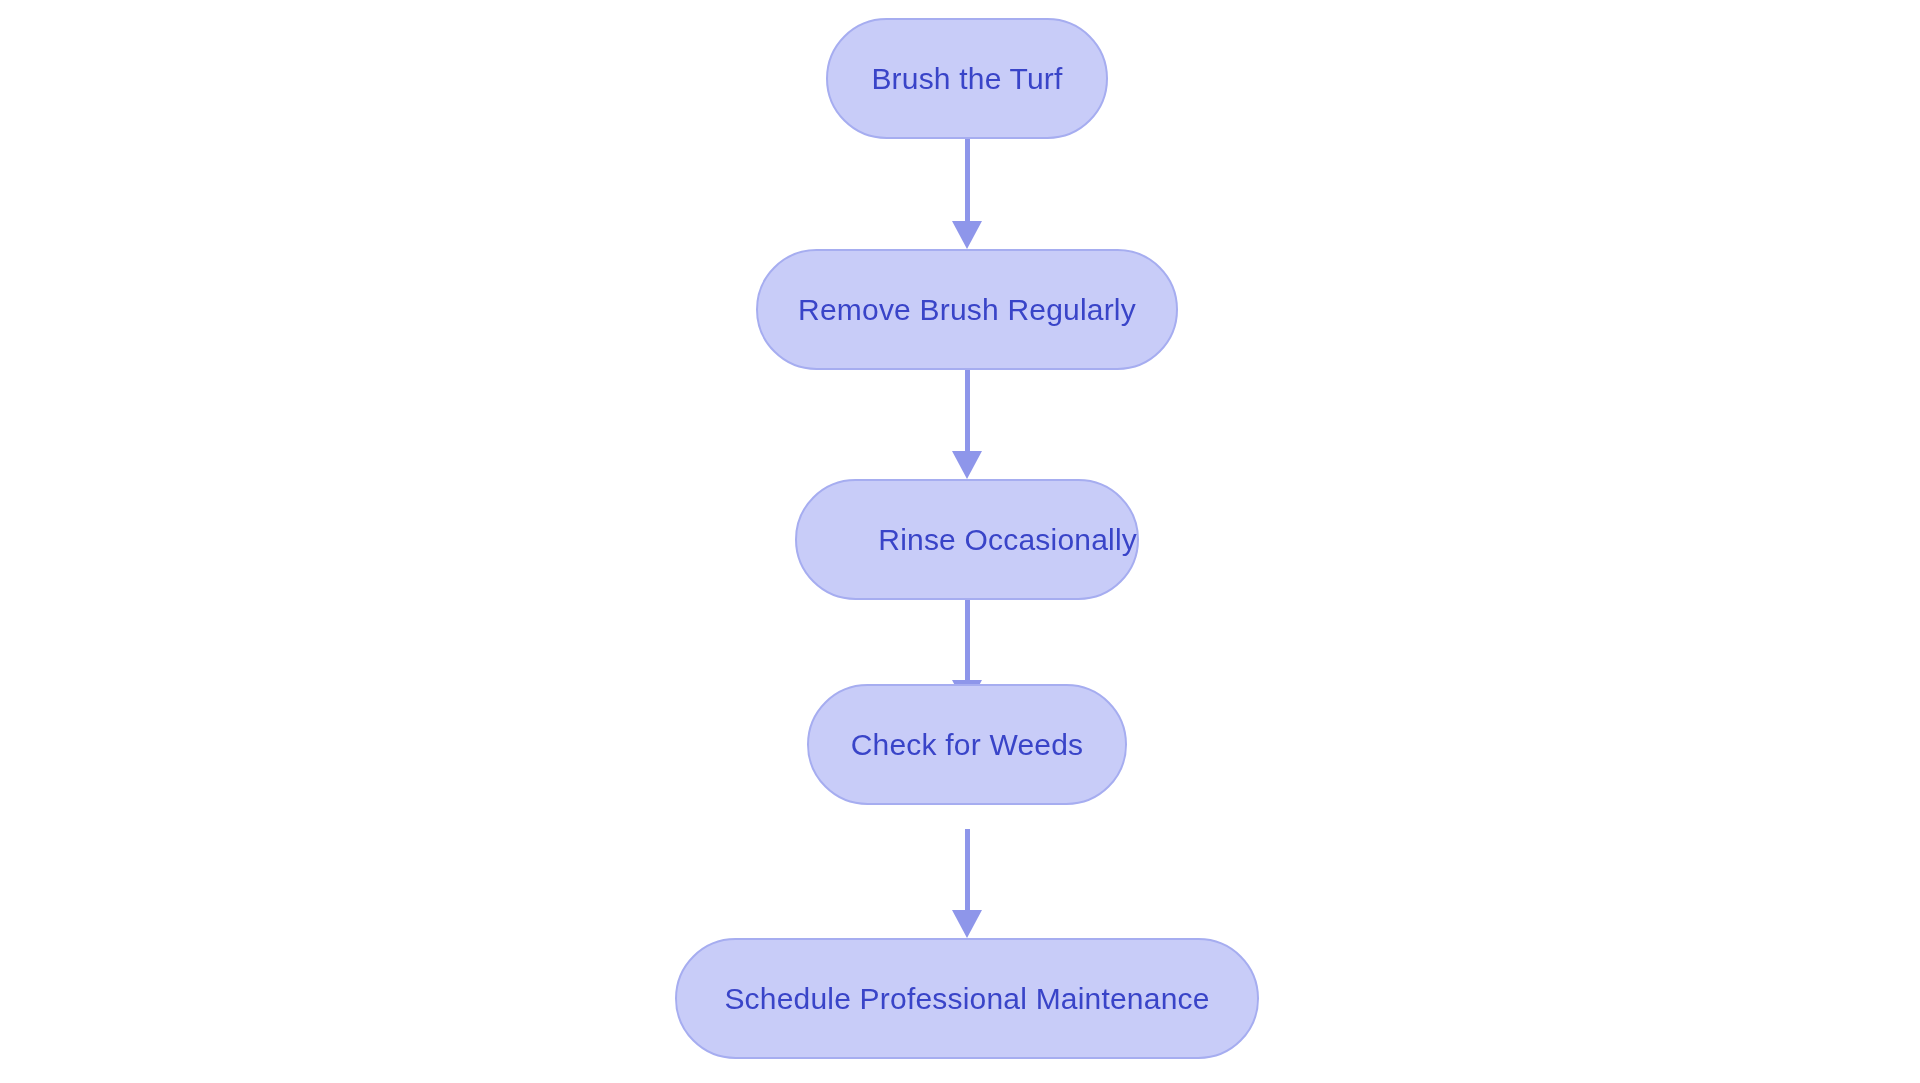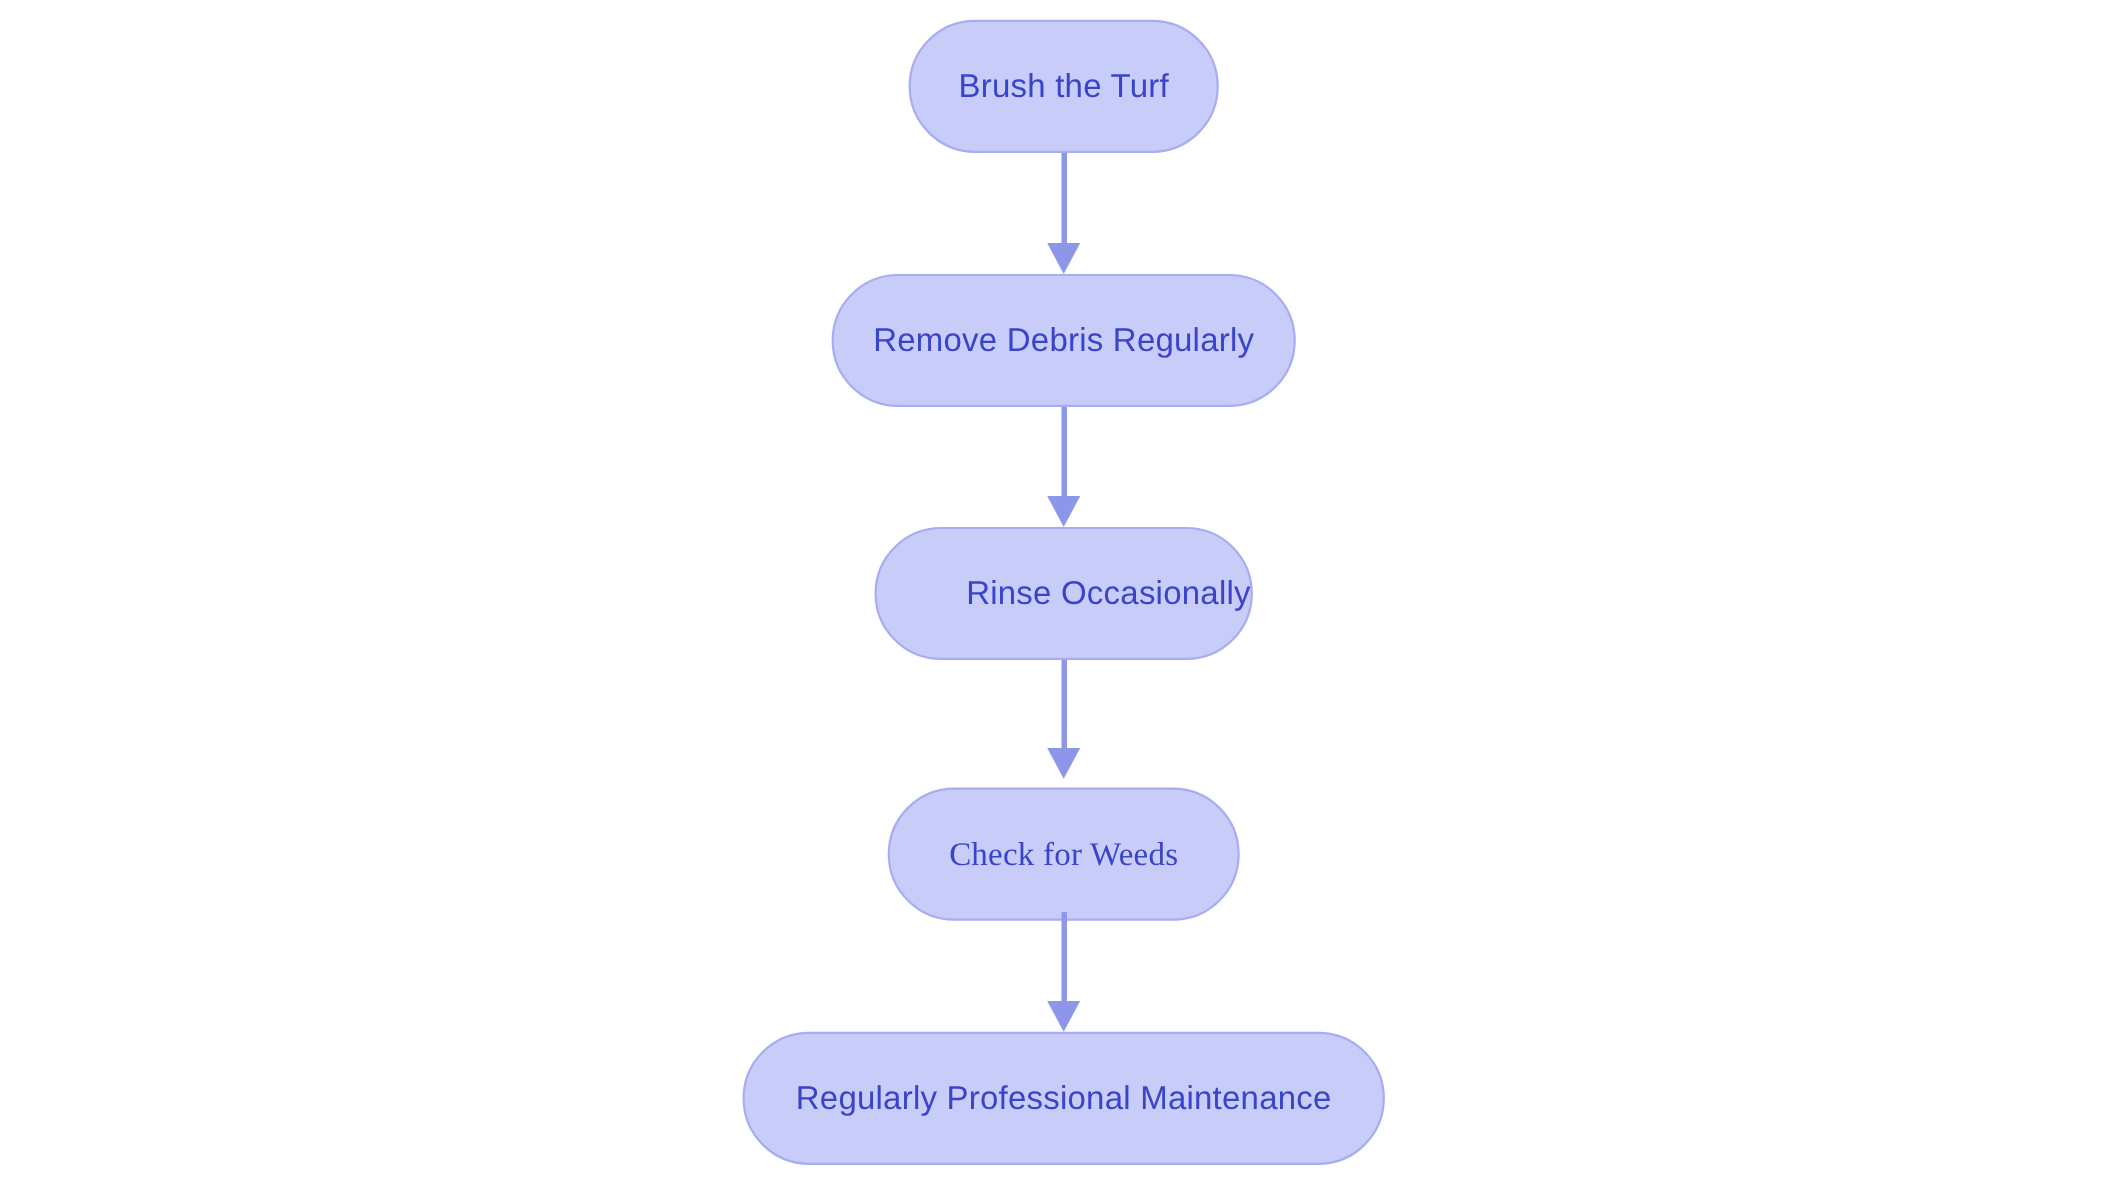--- a/index.html
+++ b/index.html
@@ -31,21 +31,21 @@
   }
   .node-label {
     font-size: 30px;
     letter-spacing: 0.2px;
     color: var(--node-text, #3944c8);
     white-space: nowrap;
   }
   .n1 { top: 18px;  width: 282px; }
   .n2 { top: 249px; width: 422px; }
   .n3 { top: 479px; width: 344px; justify-content: flex-end; }
-  .n4 { top: 716px; width: 320px; font-family: Liberation Serif, serif; }
+  .n4 { top: 684px; width: 320px; }
   .n5 { top: 938px; width: 584px; }
 
   .arrow {
     position: absolute;
     left: 50%;
     transform: translateX(-50%);
     display: flex;
     flex-direction: column;
     align-items: center;
   }
@@ -74,21 +74,21 @@
   <div class="node n1">
     <span class="node-label">Brush the Turf</span>
   </div>
 
   <div class="arrow a1">
     <div class="arrow-line"></div>
     <div class="arrow-head"></div>
   </div>
 
   <div class="node n2">
-    <span class="node-label">Remove Debris Regularly</span>
+    <span class="node-label">Remove Brush Regularly</span>
   </div>
 
   <div class="arrow a2">
     <div class="arrow-line"></div>
     <div class="arrow-head"></div>
   </div>
 
   <div class="node n3">
     <span class="node-label">Rinse Occasionally</span>
   </div>
@@ -101,16 +101,16 @@
   <div class="node n4">
     <span class="node-label">Check for Weeds</span>
   </div>
 
   <div class="arrow a4">
     <div class="arrow-line"></div>
     <div class="arrow-head"></div>
   </div>
 
   <div class="node n5">
-    <span class="node-label">Regularly Professional Maintenance</span>
+    <span class="node-label">Schedule Professional Maintenance</span>
   </div>
 
 </div>
 
 </body></html>

